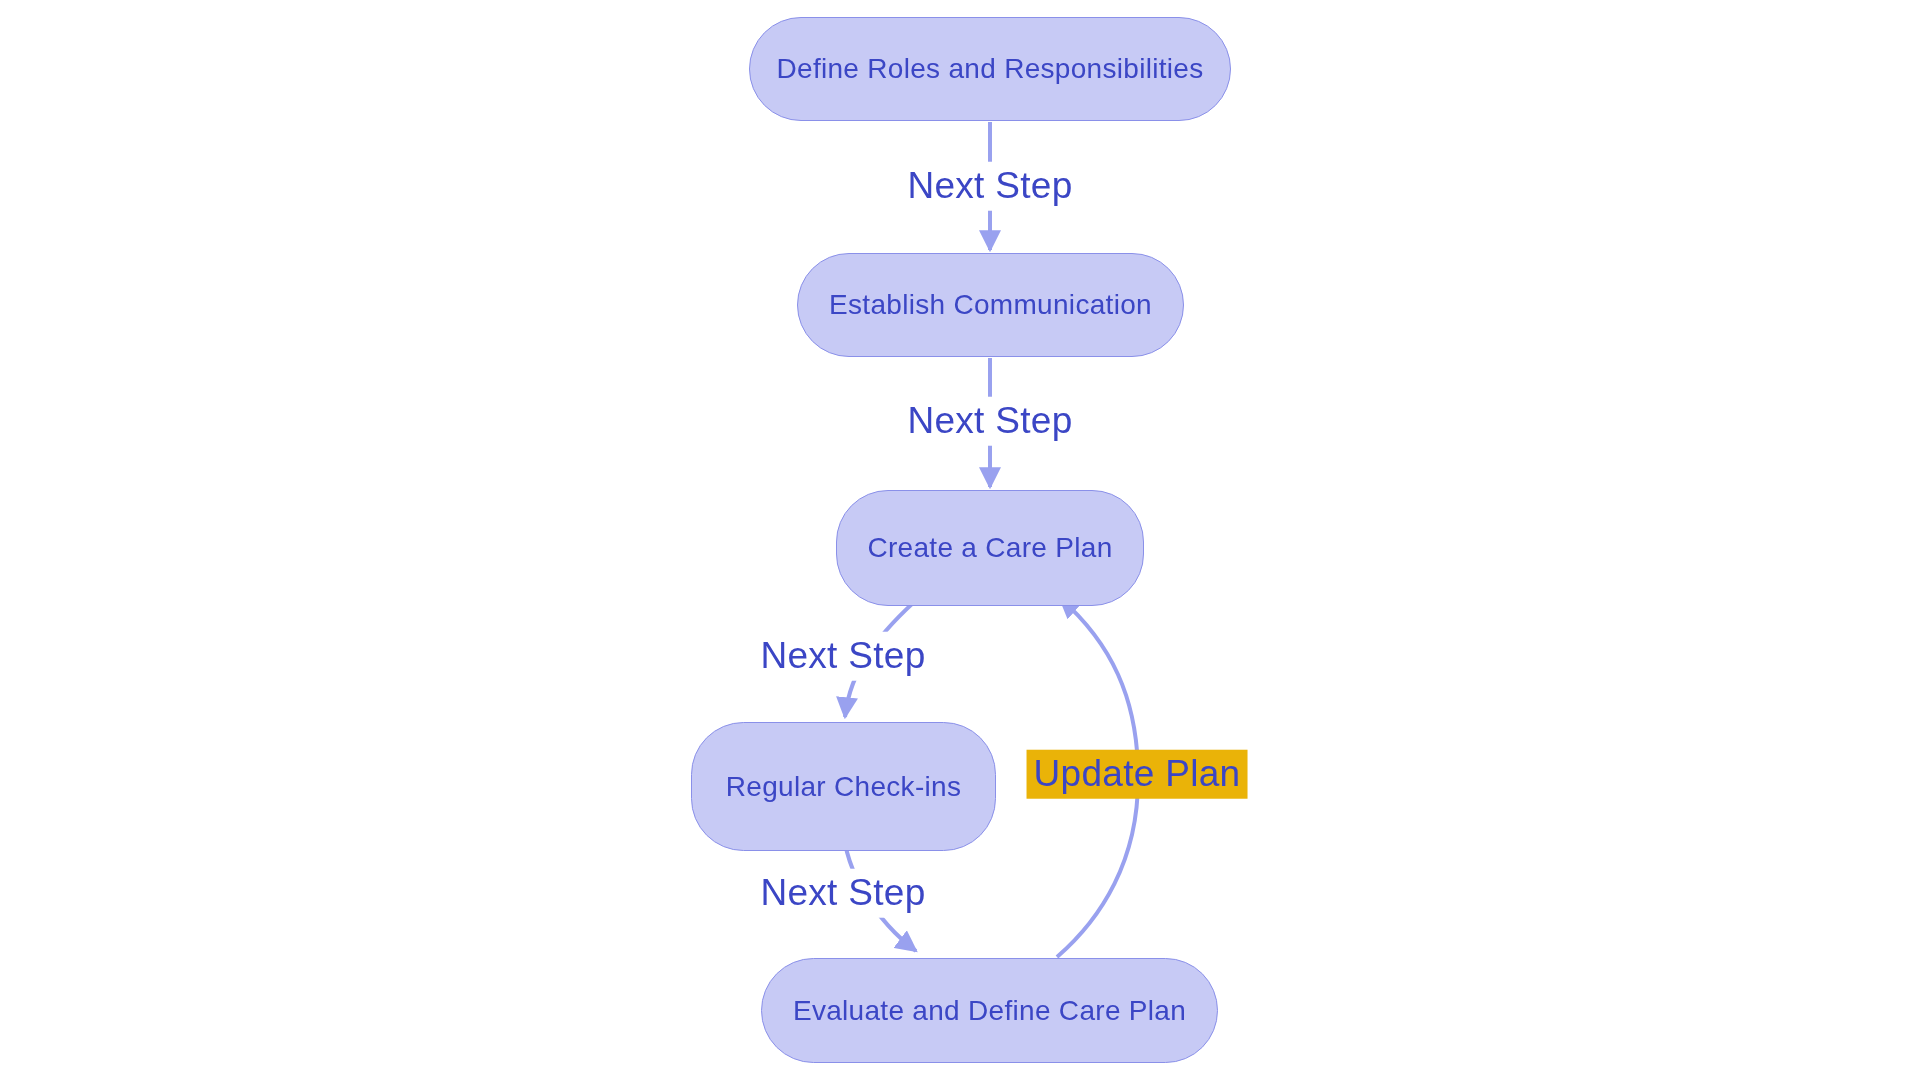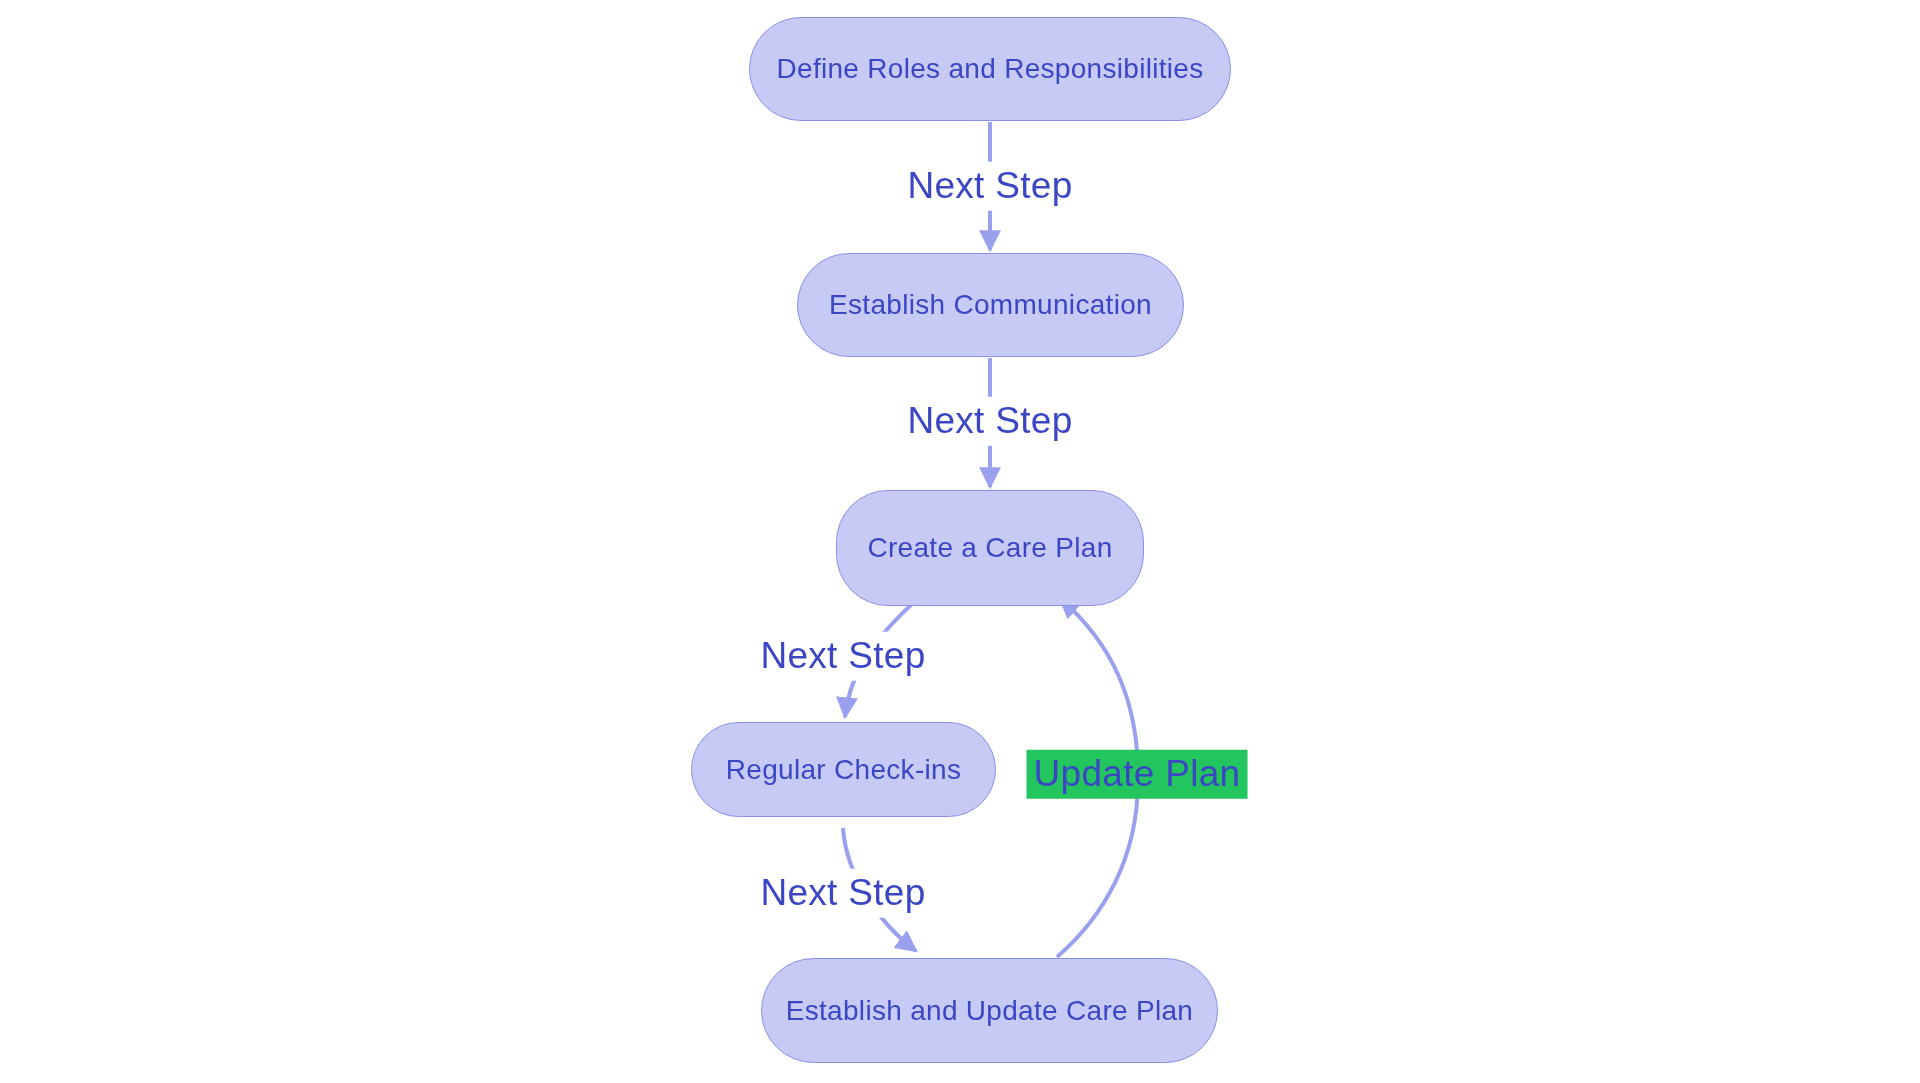--- a/index.html
+++ b/index.html
@@ -65,27 +65,27 @@
   <div id="node-layer">
       <div class="flow-node" style="left: 749px; top: 17px; width: 482px; height: 104px; border-radius: 52px; background: rgb(199, 202, 245); border: 1.5px solid rgb(138, 144, 233);">
         <span style="color: rgb(59, 70, 197);">Define Roles and Responsibilities</span>
       </div>
       <div class="flow-node" style="left: 797px; top: 253px; width: 387px; height: 104px; border-radius: 52px; background: rgb(199, 202, 245); border: 1.5px solid rgb(138, 144, 233); align-items: center;">
         <span style="color: rgb(59, 70, 197);">Establish Communication</span>
       </div>
       <div class="flow-node" style="left: 836px; top: 490px; width: 308px; height: 116px; border-radius: 52px; background: rgb(199, 202, 245); border: 1.5px solid rgb(138, 144, 233);">
         <span style="color: rgb(59, 70, 197);">Create a Care Plan</span>
       </div>
-      <div class="flow-node" style="left: 691px; top: 722px; width: 305px; height: 95px; border-radius: 52.5px; background: rgb(199, 202, 245); border: 1.5px solid rgb(138, 144, 233);">
+      <div class="flow-node" style="left: 691px; top: 722px; width: 305px; height: 129px; border-radius: 52.5px; background: rgb(199, 202, 245); border: 1.5px solid rgb(138, 144, 233);">
         <span style="color: rgb(59, 70, 197);">Regular Check-ins</span>
       </div>
       <div class="flow-node" style="left: 761px; top: 958px; width: 457px; height: 105px; border-radius: 52.5px; background: rgb(199, 202, 245); border: 1.5px solid rgb(138, 144, 233);">
-        <span style="color: rgb(59, 70, 197);">Establish and Update Care Plan</span>
+        <span style="color: rgb(59, 70, 197);">Evaluate and Define Care Plan</span>
       </div>
     </div>
   <div id="label-layer">
       <div class="edge-label" style="left: 990px; top: 186px; color: rgb(59, 70, 197); background: rgb(255, 255, 255);">Next Step</div>
       <div class="edge-label" style="left: 990px; top: 421px; color: rgb(59, 70, 197); background: rgb(255, 255, 255);">Next Step</div>
       <div class="edge-label" style="left: 843px; top: 656px; color: rgb(59, 70, 197); background: rgb(255, 255, 255);">Next Step</div>
       <div class="edge-label" style="left: 843px; top: 893px; color: rgb(59, 70, 197); background: rgb(255, 255, 255);">Next Step</div>
-      <div class="edge-label" style="left: 1137px; top: 774px; color: rgb(59, 70, 197); background: #22c55e;">Update Plan</div>
+      <div class="edge-label" style="left: 1137px; top: 774px; color: rgb(59, 70, 197); background: #eab308;">Update Plan</div>
     </div>
 </div>
 
 </body></html>

